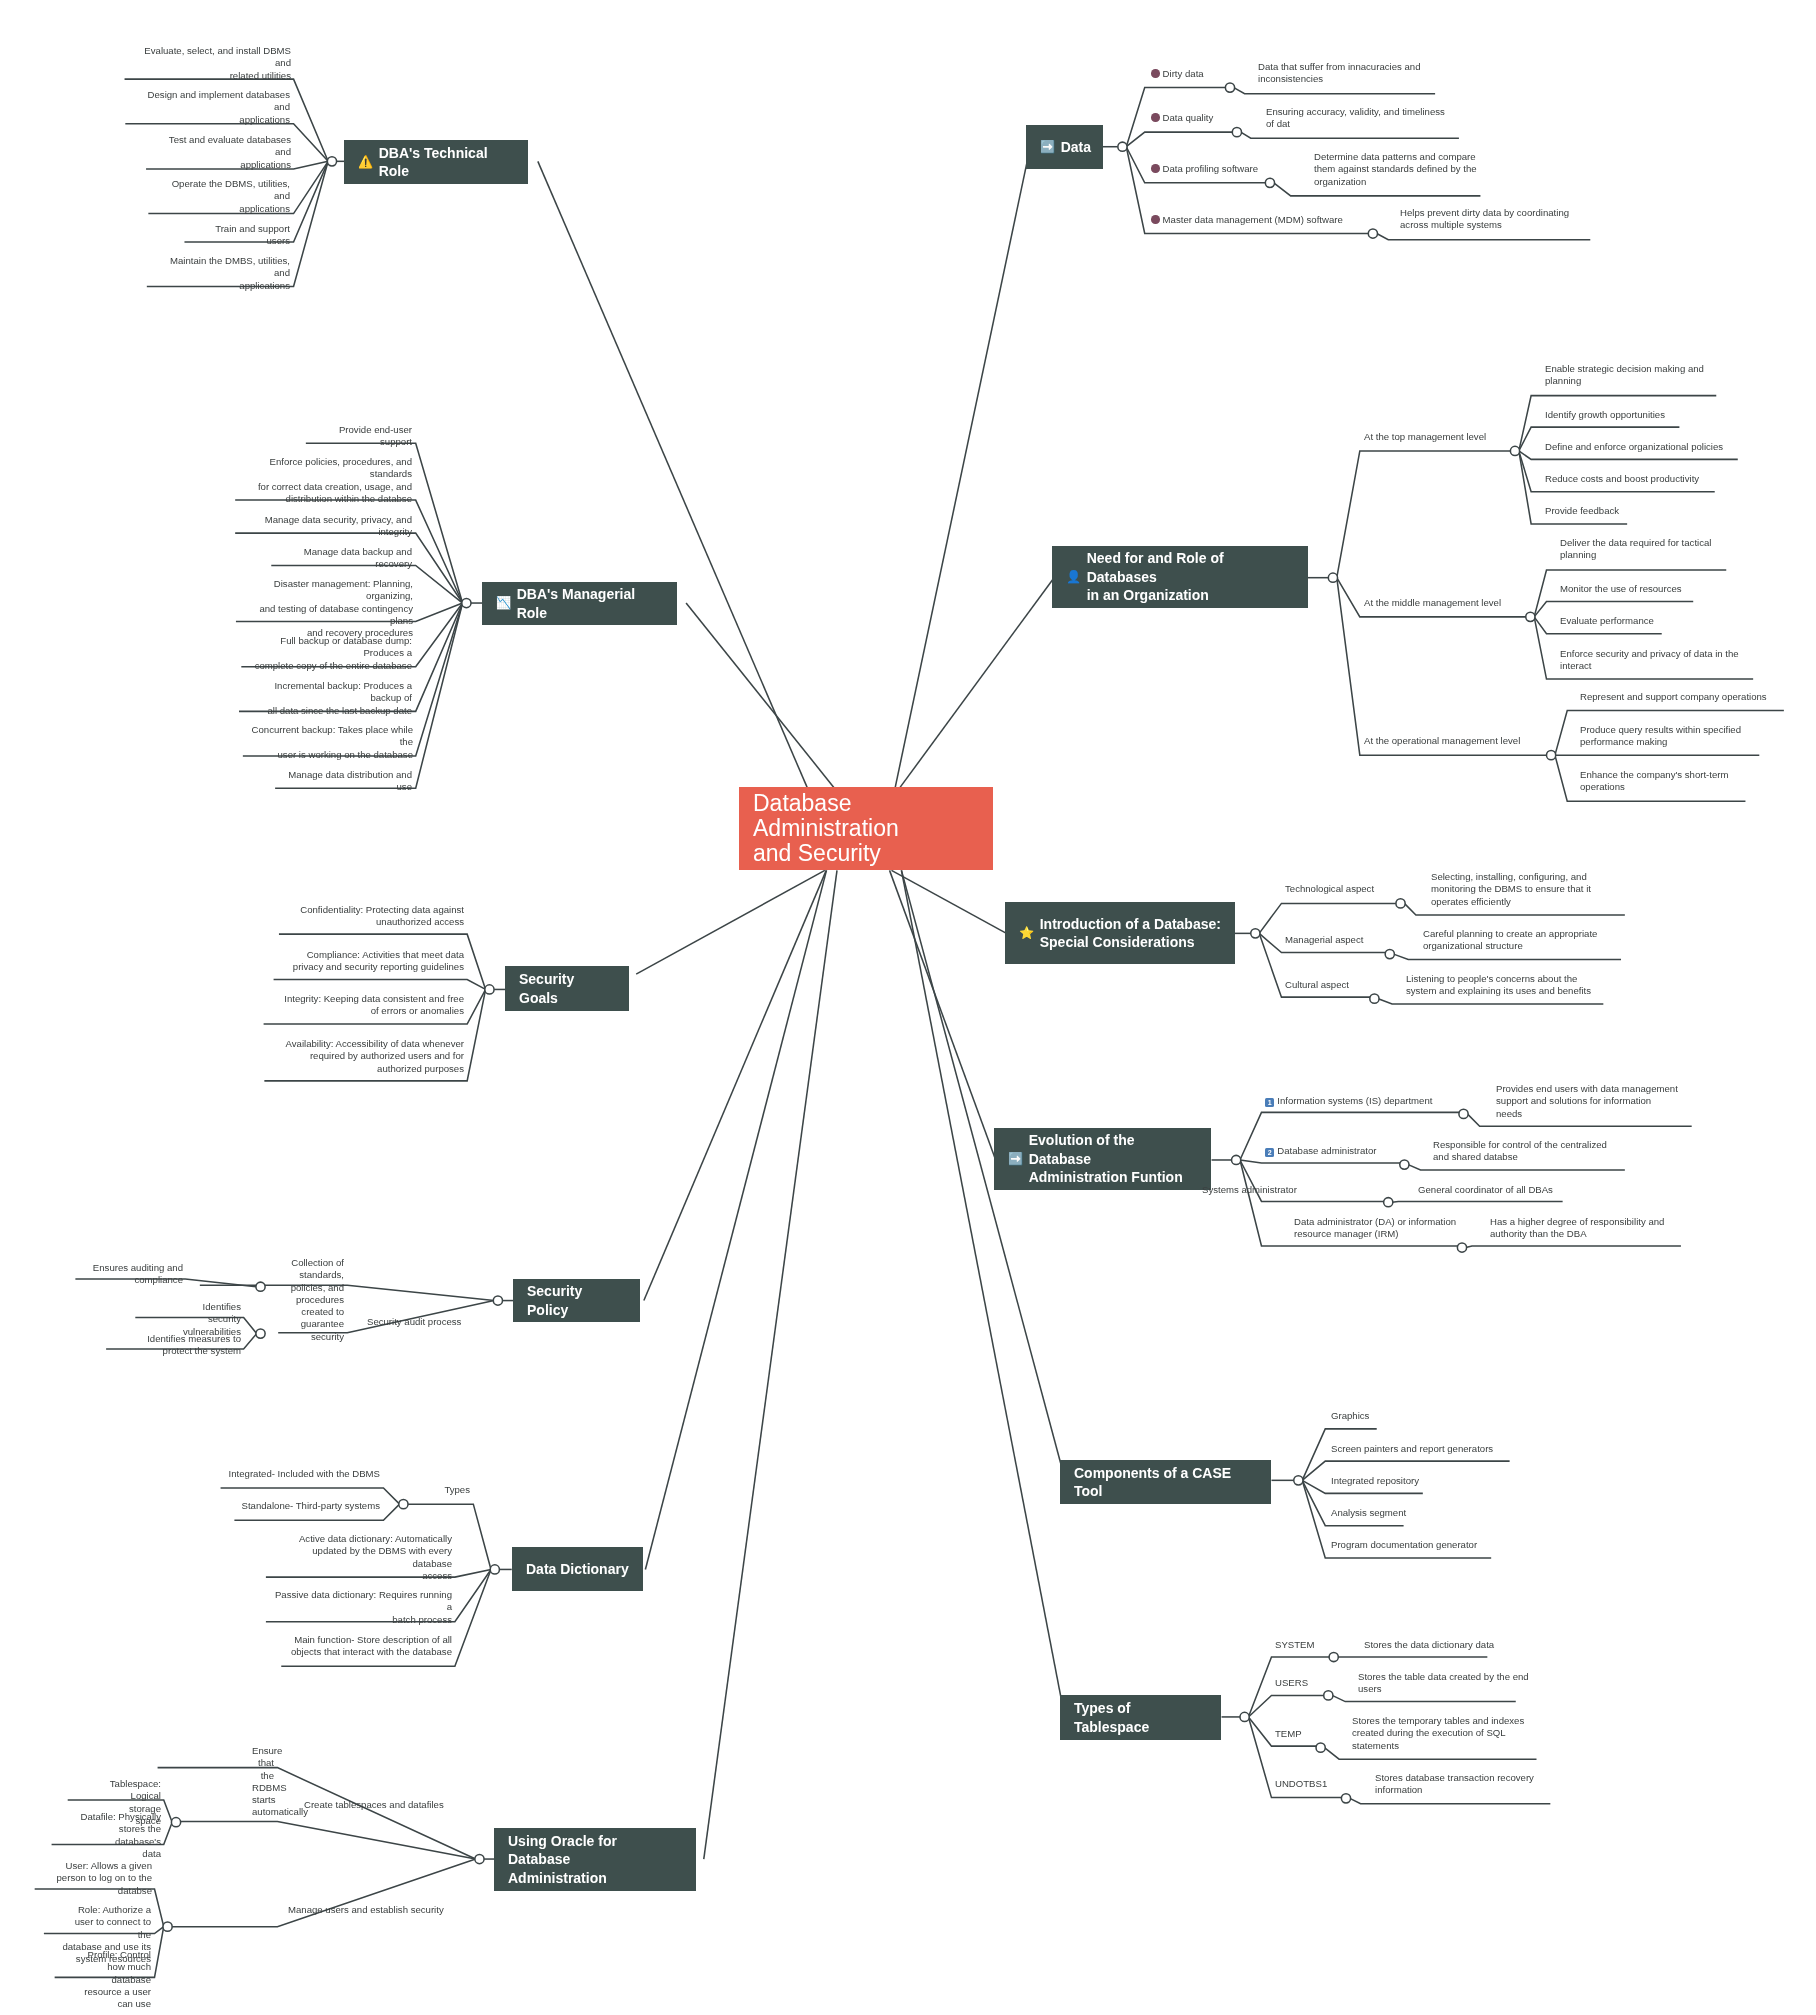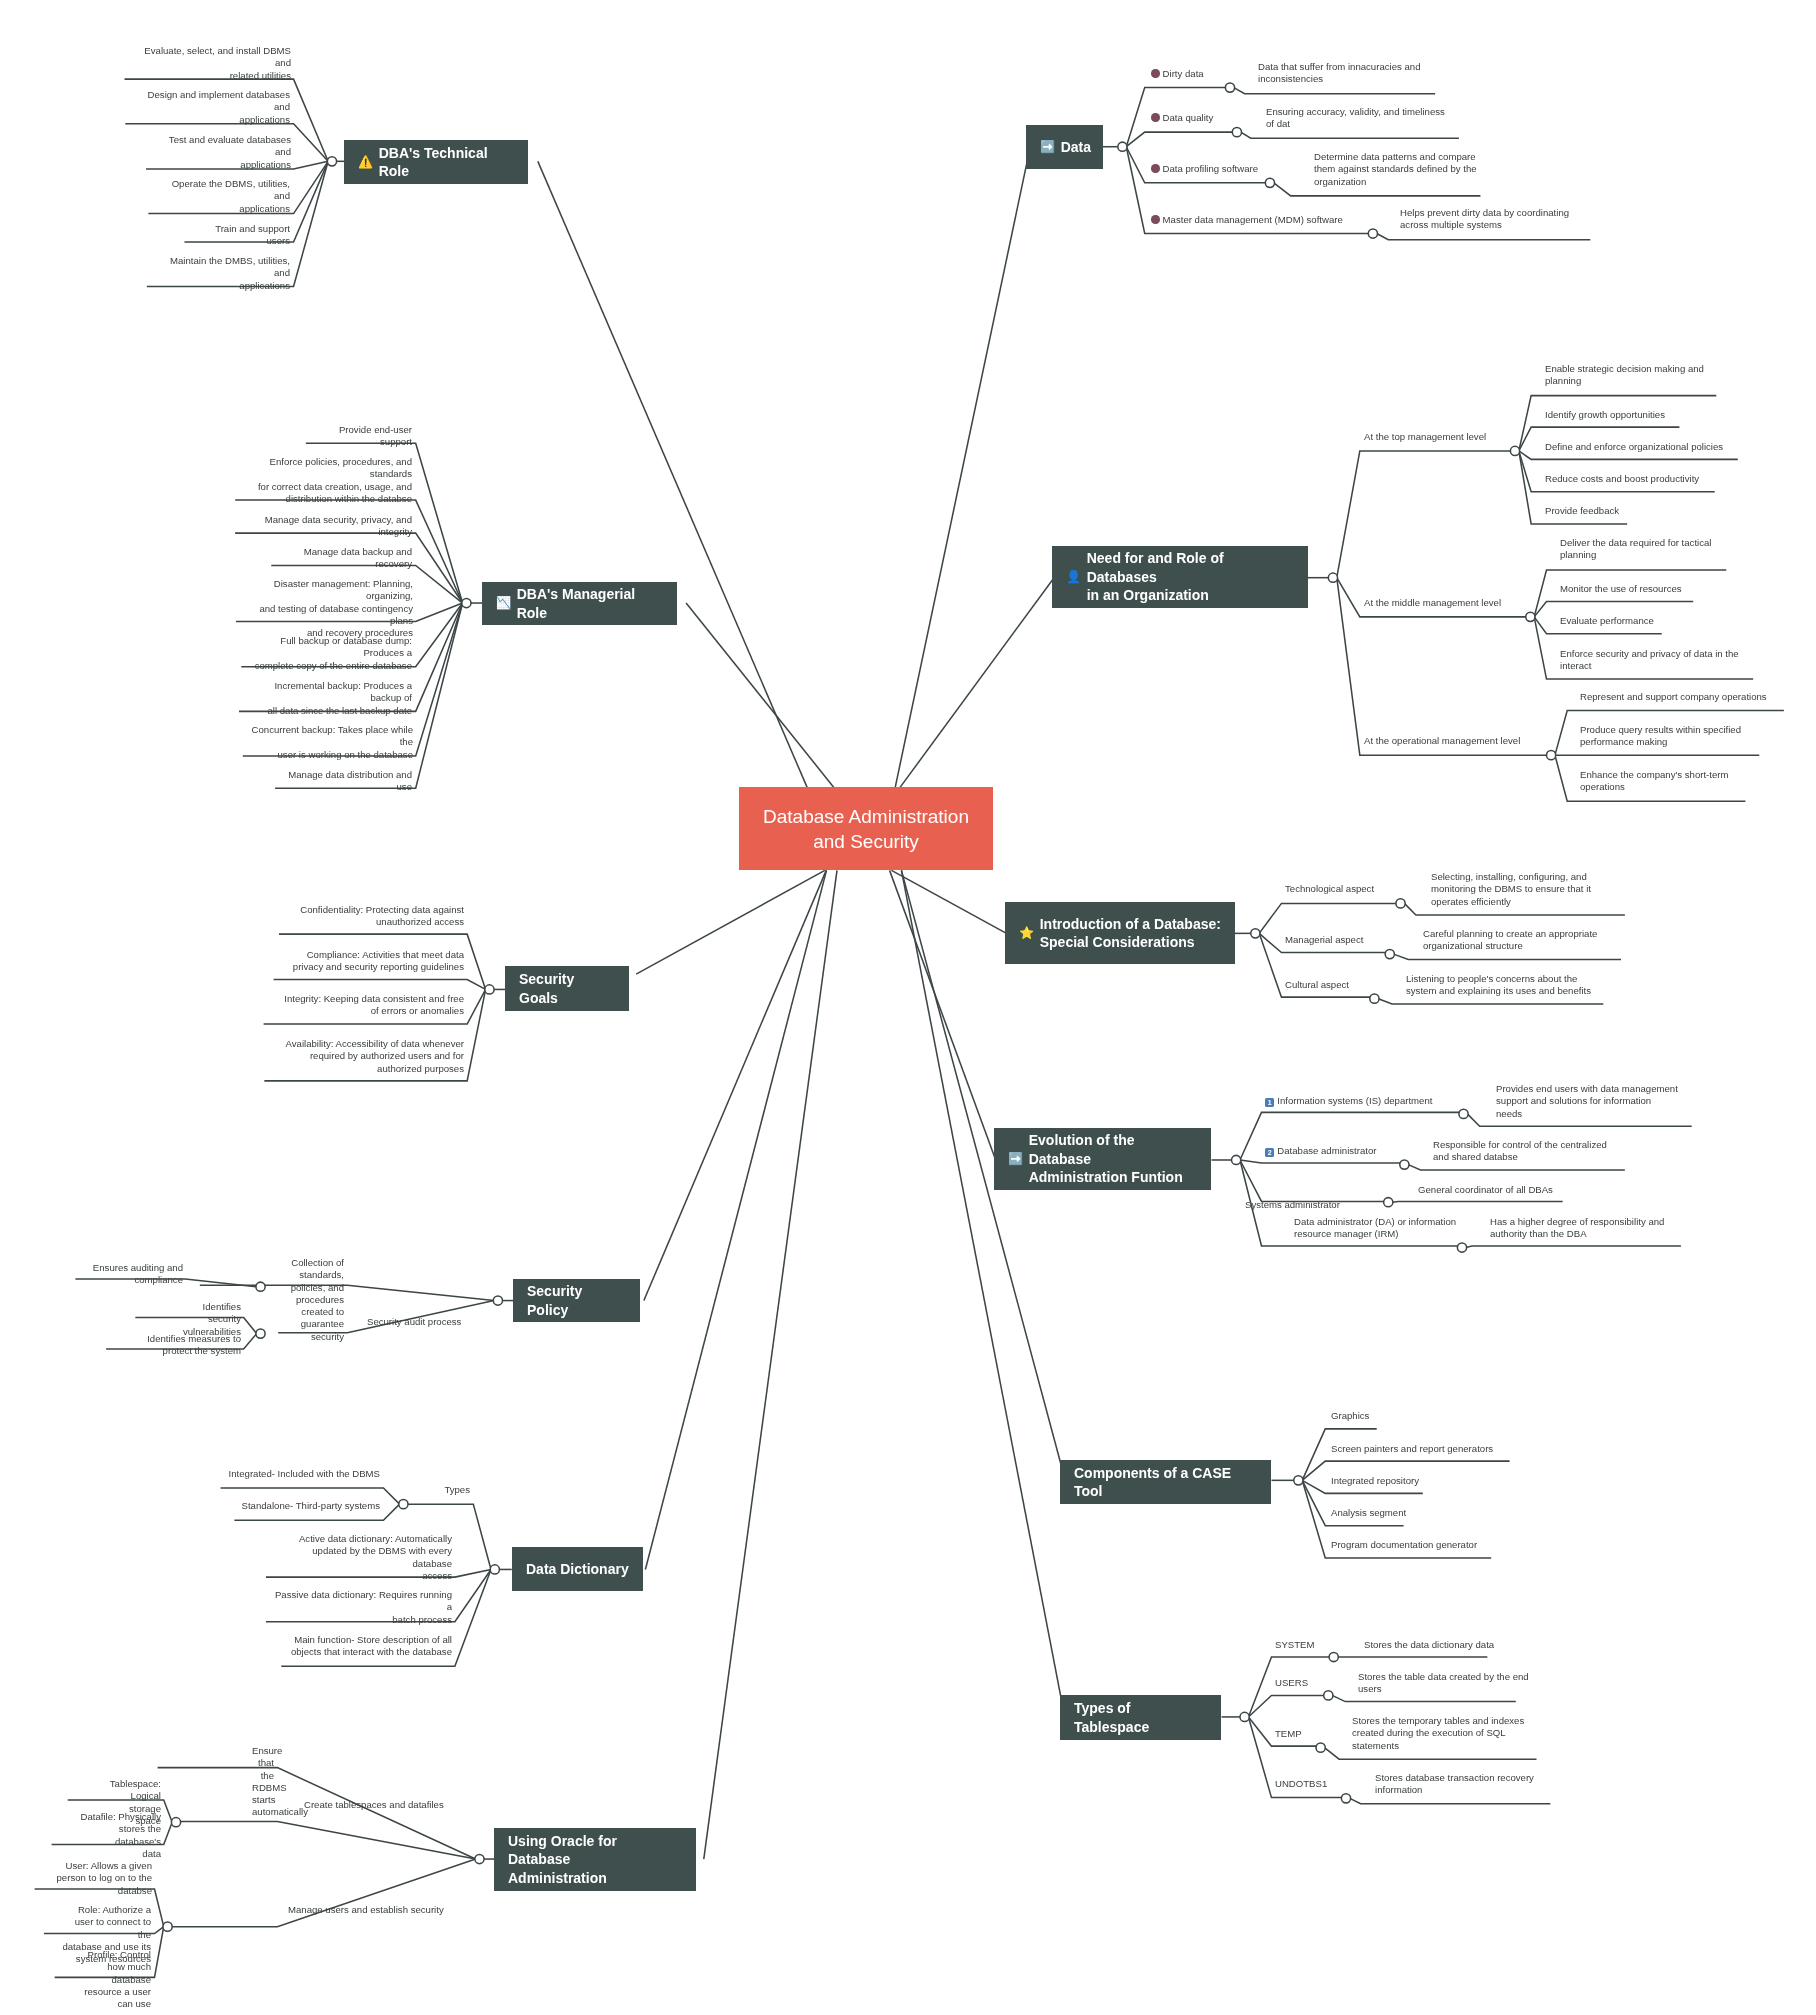--- a/index.html
+++ b/index.html
@@ -1,19 +1,19 @@
 <!DOCTYPE html>
 <html style="font-size:12.3px"><head>
 <meta charset="utf-8">
 <style>
   html,body{margin:0;padding:0;background:#ffffff;}
   body{width:1817px;height:2015px;position:relative;overflow:hidden;font-family:"Liberation Sans","DejaVu Sans",sans-serif;}
   #lines{position:absolute;left:0;top:0;width:1817px;height:2015px;pointer-events:none;}
   .node{position:absolute;box-sizing:border-box;background:#3e4f4d;color:#ffffff;font-weight:bold;font-size:14px;line-height:18.4px;display:flex;align-items:center;padding:0 14px;cursor:pointer;}
-  .node.center{background:#e8604f;font-weight:normal;font-size:19px;line-height:25px;justify-content:center;text-align:center;}
+  .node.center{background:#e8604f;font-weight:normal;font-size:23px;line-height:25px;justify-content:center;text-align:left;}
   .node .ico{display:inline-block;margin-right:5.4px;font-size:12.3px;font-weight:normal;}
   .leaf{position:absolute;font-size:9.6px;line-height:12.3px;color:#3c4040;white-space:pre-line;}
   .leaf.r{text-align:right;}
   .bullet{display:inline-block;width:8.5px;height:8.5px;border-radius:50%;background:#7a4a5e;margin-right:3.1px;vertical-align:-0.8px;}
   .num{display:inline-block;width:9.2px;height:9.2px;border-radius:1.5px;background:#4a7db8;color:#fff;font-size:7px;line-height:9.2px;text-align:center;margin-right:3.1px;vertical-align:-0.8px;font-weight:bold;}
 </style>
 </head>
 <body>
 
 <svg id="lines" xmlns="http://www.w3.org/2000/svg" viewBox="0 0 2365 2623" width="1817" height="2015">
@@ -316,21 +316,21 @@
       <span style="white-space: pre-line;">Evolution of the Database
 Administration Funtion</span>
     </div>
     <div class="leaf" style="left: 1265px; top: 1095px;"><span class="num">1</span><span>Information systems (IS) department</span></div>
     <div class="leaf" style="left: 1496px; top: 1083px;"><span>Provides end users with data management
 support and solutions for information
 needs</span></div>
     <div class="leaf" style="left: 1265px; top: 1145px;"><span class="num">2</span><span>Database administrator</span></div>
     <div class="leaf" style="left: 1433px; top: 1139px;"><span>Responsible for control of the centralized
 and shared databse</span></div>
-    <div class="leaf" style="left: 1245px; top: 1184px; margin-top: 15px;"><span>Systems administrator</span></div>
+    <div class="leaf" style="left: 1202px; top: 1184px;"><span>Systems administrator</span></div>
     <div class="leaf" style="left: 1418px; top: 1184px;"><span>General coordinator of all DBAs</span></div>
     <div class="leaf" style="left: 1294px; top: 1216px;"><span>Data administrator (DA) or information
 resource manager (IRM)</span></div>
     <div class="leaf" style="left: 1490px; top: 1216px;"><span>Has a higher degree of responsibility and
 authority than the DBA</span></div>
     <div class="node" style="left: 1060px; top: 1460px; width: 211px; height: 44px;">
       <span style="white-space: pre-line;">Components of a CASE Tool</span>
     </div>
     <div class="leaf" style="left: 1331px; top: 1410px;"><span>Graphics</span></div>
     <div class="leaf" style="left: 1331px; top: 1443px;"><span>Screen painters and report generators</span></div>

